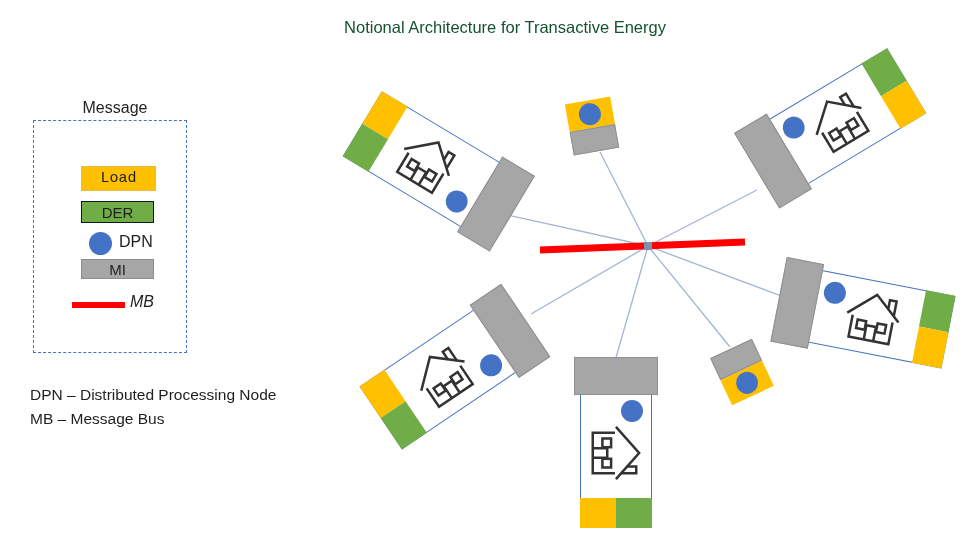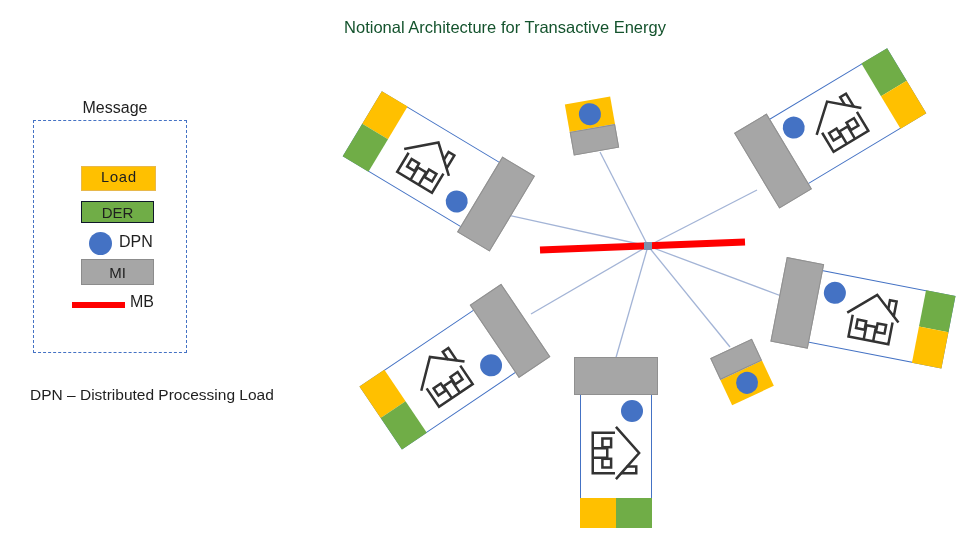--- a/index.html
+++ b/index.html
@@ -10,26 +10,26 @@
          font-size:16.5px;white-space:nowrap;color:#14532d;}
 
   
   .legend-title{position:absolute;left:115px;top:99px;transform:translateX(-50%);font-size:16px;}
   .legend-box{position:absolute;left:33px;top:120px;width:154px;height:233px;
               border:1.5px dashed var(--legend-border);box-sizing:border-box;}
   .swatch{position:absolute;display:flex;align-items:center;justify-content:center;
           font-size:15px;box-sizing:border-box;}
   .swatch.load{left:47px;top:45px;width:75px;height:25px;background:var(--load);border:1px solid #e8b84b;font-family:Liberation Mono, monospace;}
   .swatch.der{left:47px;top:80px;width:73px;height:22px;background:var(--der);border:1px solid #0f172a;}
-  .swatch.mi{left:47px;top:138px;width:73px;height:26px;background:var(--mi);border:1px solid #8c8c8c;}
+  .swatch.mi{left:47px;top:138px;width:73px;height:20px;background:var(--mi);border:1px solid #8c8c8c;}
   .legend-dpn-circle{position:absolute;left:55px;top:111px;width:23px;height:23px;border-radius:50%;
                      background:var(--dpn);}
   .legend-dpn-label{position:absolute;left:85px;top:112px;font-size:16px;}
   .legend-mb-line{position:absolute;left:38px;top:181px;width:53px;height:6px;background:var(--mb);}
-  .legend-mb-label{position:absolute;left:96px;top:172px;font-size:16px;}
+  .legend-mb-label{position:absolute;left:96px;top:172px;font-size:16px;font-style:italic;}
 
   .abbr-block{position:absolute;left:30px;top:383px;font-size:15.5px;line-height:24px;}
 
   
   #links{position:absolute;left:0;top:0;}
   .node{position:absolute;box-sizing:border-box;}
   .node .body{position:absolute;left:0;top:0;right:0;bottom:0;background:#fff;
               border:1.3px solid var(--node-border);box-sizing:border-box;}
   .cap{position:absolute;width:30px;height:50%;}
   .mi-block{position:absolute;background:var(--mi);border:1px solid #909090;box-sizing:border-box;}
@@ -54,21 +54,22 @@
     <div class="legend-dpn-circle"></div>
     <span class="legend-dpn-label">DPN</span>
     <div class="swatch mi">
       <span>MI</span>
     </div>
     <div class="legend-mb-line"></div>
     <span class="legend-mb-label">MB</span>
   </div>
 
   <div class="abbr-block">
-    <div>DPN – Distributed Processing Load</div>
+    <div>DPN – Distributed Processing Node</div>
+    <div>MB – Message Bus</div>
   </div>
 
   <svg id="links" width="980" height="560">
       <line x1="648" y1="246" x2="503" y2="214" stroke="#A3B4D6" stroke-width="1.3"></line>
       <line x1="648" y1="246" x2="600" y2="152" stroke="#A3B4D6" stroke-width="1.3"></line>
       <line x1="648" y1="246" x2="757" y2="190" stroke="#A3B4D6" stroke-width="1.3"></line>
       <line x1="648" y1="246" x2="784" y2="297" stroke="#A3B4D6" stroke-width="1.3"></line>
       <line x1="648" y1="246" x2="730" y2="347" stroke="#A3B4D6" stroke-width="1.3"></line>
       <line x1="648" y1="246" x2="615" y2="361" stroke="#A3B4D6" stroke-width="1.3"></line>
       <line x1="648" y1="246" x2="531" y2="314" stroke="#A3B4D6" stroke-width="1.3"></line>

